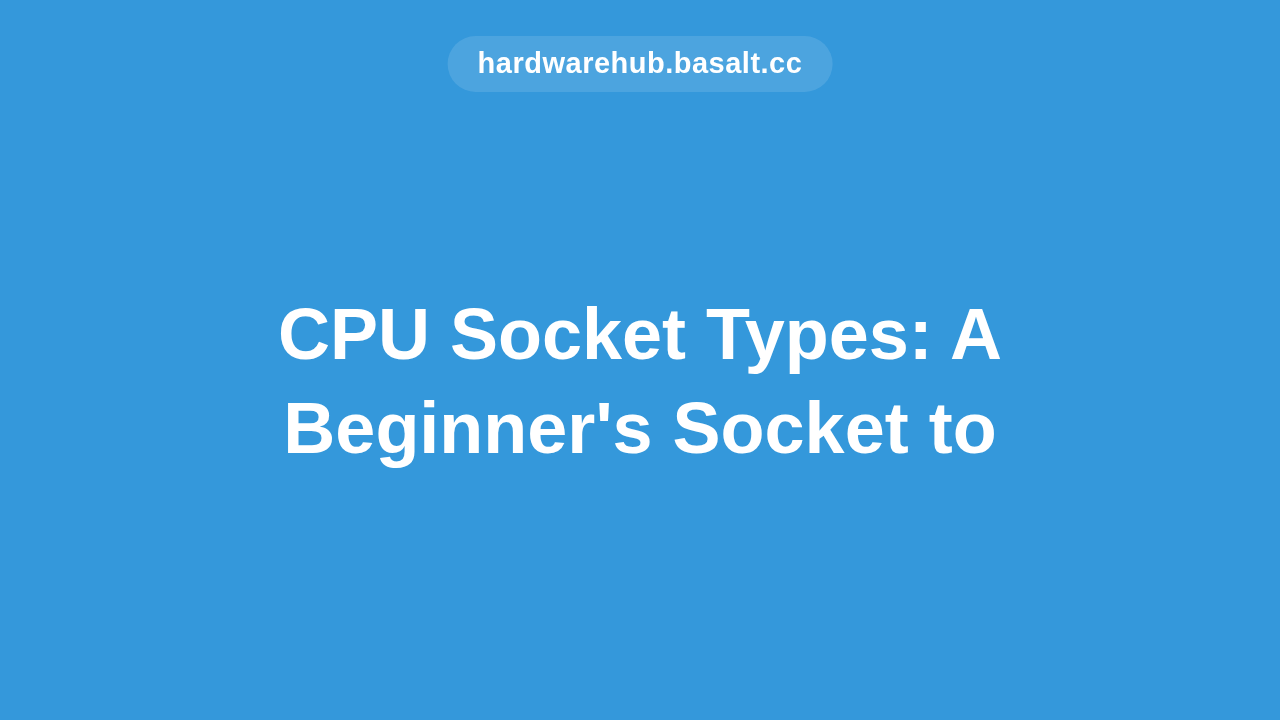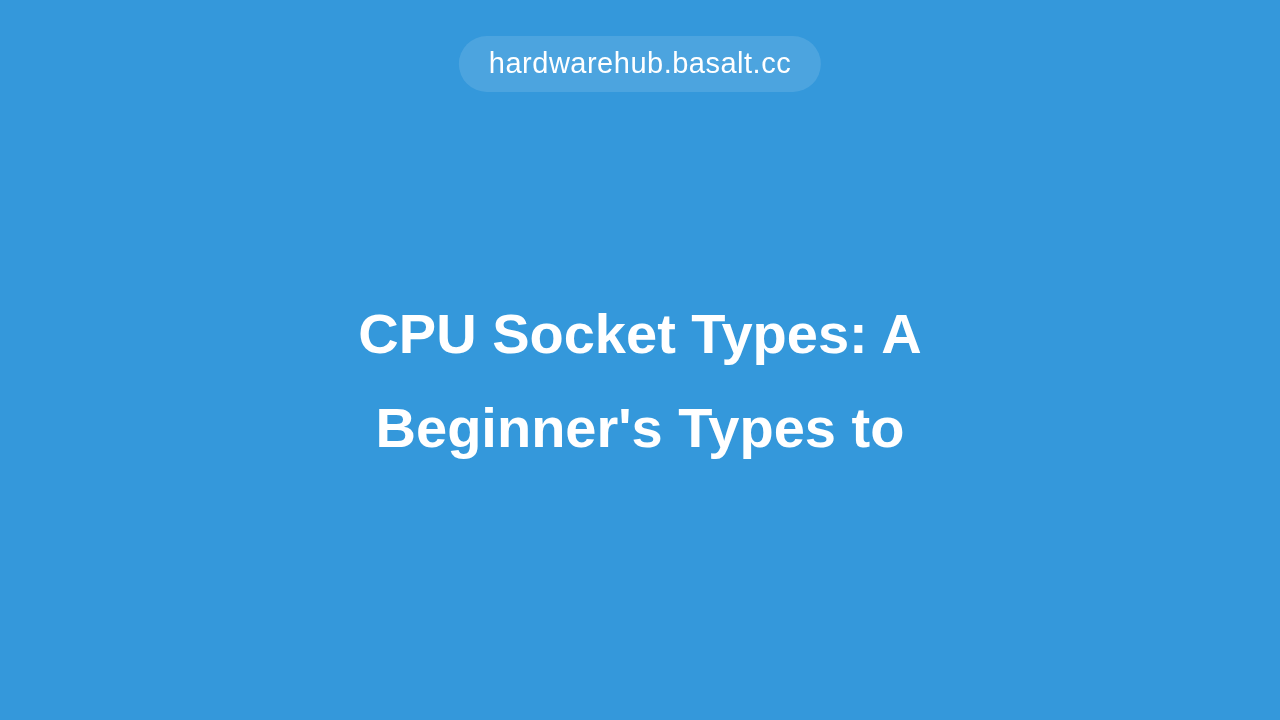--- a/index.html
+++ b/index.html
@@ -29,47 +29,47 @@
     background: rgba(255, 255, 255, 0.12);
     border-radius: 28px;
     padding: 12px 30px;
     display: inline-flex;
     align-items: center;
     justify-content: center;
   }
   .badge-label {
     color: #ffffff;
     font-size: 29px;
-    font-weight: normal;
+    font-weight: bold;
     letter-spacing: 0.5px;
     white-space: nowrap;
     line-height: 1.1;
   }
   .title {
     position: absolute;
     top: 50%;
     left: 50%;
     transform: translate(-50%, -50%);
     width: 900px;
     text-align: center;
     color: #ffffff;
     font-weight: bold;
   }
   .title-line {
     display: block;
-    font-size: 56px;
+    font-size: 72px;
     line-height: 94px;
     letter-spacing: 0px;
     white-space: nowrap;
   }
 </style>
 </head>
 <body>
 
 <div class="banner">
   <div class="badge">
     <span class="badge-label">hardwarehub.basalt.cc</span>
   </div>
   <h1 class="title">
     <span class="title-line">CPU Socket Types: A</span>
-    <span class="title-line">Beginner's Types to</span>
+    <span class="title-line">Beginner's Socket to</span>
   </h1>
 </div>
 
 </body></html>

